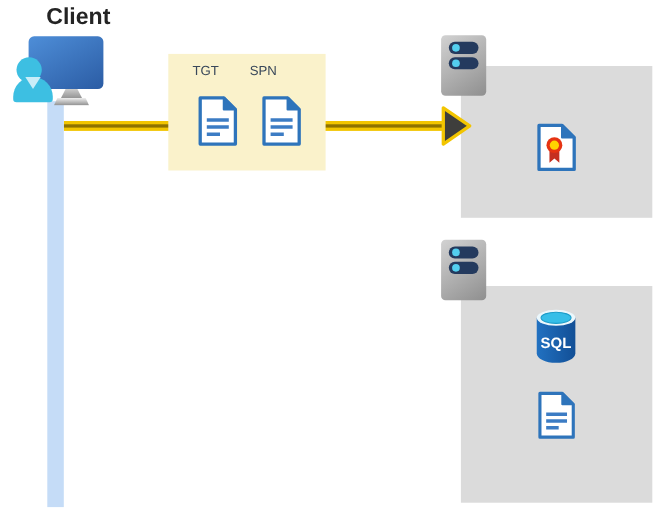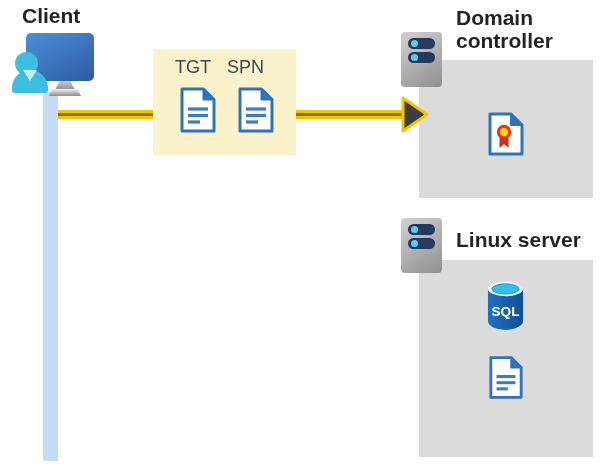--- a/index.html
+++ b/index.html
@@ -3,24 +3,24 @@
 <meta charset="utf-8">
 <style>
   html,body { margin:0; padding:0; background:#fff; }
   .canvas {
     position:relative; width:600px; height:468px; background:#ffffff;
     font-family:"Liberation Sans", sans-serif; overflow:hidden;
   }
 
   
   .title { position:absolute; font-weight:700; font-size:21px; line-height:23px; color:#242424; }
-  .client-title { left:22px; top:4px; }
+  .client-title { left:42px; top:4px; }
   .dc-title { left:456px; top:6px; width:118px; }
   .linux-title { left:456px; top:228px; white-space:nowrap; }
-  .ticket-label { position:absolute; font-size:18px; color:#39485A; }
+  .ticket-label { position:absolute; font-size:12px; color:#39485A; }
   .tgt { left:22px; top:8px; }
   .spn { left:74px; top:8px;text-align:right; }
   .keytab { position:absolute; left:419px; top:419px; width:174px; text-align:center;
             font-size:21px; color:#3B3A39; }
 
   
   .monitor { position:absolute; left:26px; top:33px; width:68px; height:48px; border-radius:5px;
              background:linear-gradient(150deg,#4E8ED8 0%,#2B5CA4 100%); z-index:3; }
   .stand-neck { position:absolute; left:55px; top:79px; width:20px; height:11px;
                 clip-path:polygon(28% 0,72% 0,100% 100%,0 100%);
@@ -112,39 +112,37 @@
 
   <div class="panel dc-panel"></div>
   <div class="server s1">
     <div class="bar b1">
         <div class="dot"></div>
       </div>
     <div class="bar b2">
         <div class="dot"></div>
       </div>
   </div>
-  <div class="title dc-title">Domain controller</div>
   <svg class="cert" width="38" height="46" viewBox="0 0 38 46">
     <path d="M3 3 H24 L35 14 V43 H3 Z" fill="#FFFFFF" stroke="#2E74BB" stroke-width="3" stroke-linejoin="round"></path>
     <path d="M24 3 L35 14 H24 Z" fill="#2E74BB" stroke="#2E74BB" stroke-width="2" stroke-linejoin="round"></path>
     <path d="M12.5 25 L12.5 37 L17 33 L21.5 37 L21.5 25 Z" fill="#C52F20"></path>
     <circle cx="17" cy="21" r="7.2" fill="#E63312"></circle>
     <circle cx="17" cy="21" r="4.2" fill="#FFD400"></circle>
   </svg>
 
   <div class="panel linux-panel"></div>
   <div class="server s2">
     <div class="bar b1">
         <div class="dot"></div>
       </div>
     <div class="bar b2">
         <div class="dot"></div>
       </div>
   </div>
-  <div class="title linux-title">Linux server</div>
 
   <svg class="sqlicon" width="39" height="51" viewBox="0 0 40 52">
     <defs>
       <linearGradient id="cylGrad" x1="0" y1="0" x2="1" y2="0">
         <stop offset="0" stop-color="#2171C1"></stop>
         <stop offset="1" stop-color="#124F96"></stop>
       </linearGradient>
     </defs>
     <path d="M2 9 V42 C2 47 10 51 20 51 C30 51 38 47 38 42 V9 Z" fill="url(#cylGrad)"></path>
     <ellipse cx="20" cy="9" rx="18" ry="7.5" fill="#EAF7FC"></ellipse>

